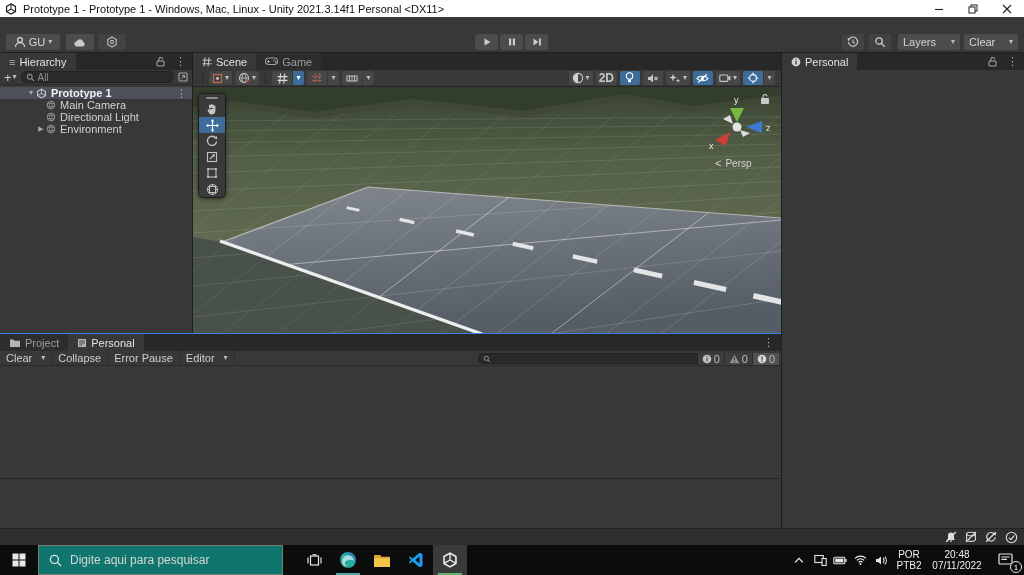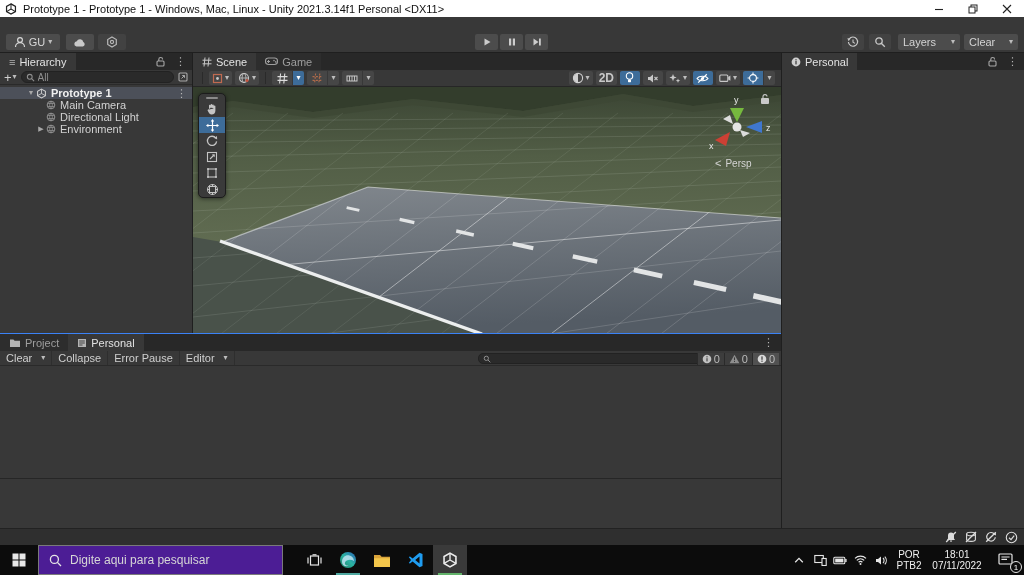--- a/index.html
+++ b/index.html
@@ -48,21 +48,21 @@
   
   .cbtn{height:14px;display:flex;align-items:center;padding:0 6px;color:#cfcfcf;border-right:1px solid #2e2e2e;gap:9px}
   .cnt{height:12px;display:flex;align-items:center;gap:2px;padding:0 4px;background:#3d3d3d;border-left:1px solid #2a2a2a;color:#bbb}
   .cnt.on{background:#515151}
 
   
   .taskbar{left:0;top:545px;width:1024px;height:30px;background:#0c0c0c;display:flex;align-items:center}
   .tcell{width:34px;height:30px;display:flex;align-items:center;justify-content:center;position:relative}
   .runline{position:absolute;left:5px;right:5px;bottom:0;height:2px}
   .traytxt{color:#f0f0f0;font-size:10px;line-height:11px;text-align:center}
-  .tsearch{height:30px;width:245px;background:#4c1d95;border:1px solid #7a7a7a;display:flex;align-items:center;gap:8px;padding:0 10px}
+  .tsearch{height:30px;width:245px;background:#0f766e;border:1px solid #7a7a7a;display:flex;align-items:center;gap:8px;padding:0 10px}
   .tsearch input{background:transparent;border:0;outline:0;color:#e0e0e0;font-size:12px;width:100%;font-family:"Liberation Sans",sans-serif}
   .tsearch input::placeholder{color:#d6d6d6}
 
   .palette{position:absolute;left:5px;top:6px;width:28px;background:#3a3a3a;border:1px solid #1c1c1c;border-radius:5px;box-shadow:0 1px 4px rgba(0,0,0,.5);overflow:hidden}
   .palette .handle{height:7px;display:flex;align-items:center;justify-content:center}
   .palette .handle i{display:block;width:12px;height:2px;background:#8a8a8a;border-radius:1px}
   .ptool{height:16px;display:flex;align-items:center;justify-content:center;color:#c4c4c4}
   .ptool.on{background:#3d6c99;color:#fff}
 </style>
 </head>
@@ -802,21 +802,21 @@
       <svg width="13" height="11" viewBox="0 0 13 11">
           <polygon points="1,4 3,4 6,1.4 6,9.6 3,7 1,7" fill="#e6e6e6"></polygon>
           <path d="M8,3 a3.4,3.4 0 0 1 0,5 M9.8,1.6 a5.8,5.8 0 0 1 0,7.8" fill="none" stroke="#e6e6e6" stroke-width="1.1"></path>
         </svg>
     </div>
     <div class="traytxt" style="width:34px">
       <div>POR</div>
       <div>PTB2</div>
     </div>
     <div class="traytxt" style="width:62px">
-      <div>18:01</div>
+      <div>20:48</div>
       <div>07/11/2022</div>
     </div>
     <div class="tcell" style="width:36px">
       <svg width="16" height="14" viewBox="0 0 16 14">
           <rect x="1" y="1" width="13" height="10" rx="1" fill="none" stroke="#e6e6e6" stroke-width="1.2"></rect>
           <path d="M3.4,4 H11.6 M3.4,6.4 H9" stroke="#e6e6e6" stroke-width="1.1"></path>
         </svg>
       <span style="position:absolute;right:2px;bottom:2px;width:12px;height:12px;border:1px solid #e6e6e6;border-radius:50%;background:#0c0c0c;color:#fff;font-size:8px;display:flex;align-items:center;justify-content:center">1</span>
     </div>
   </div>

